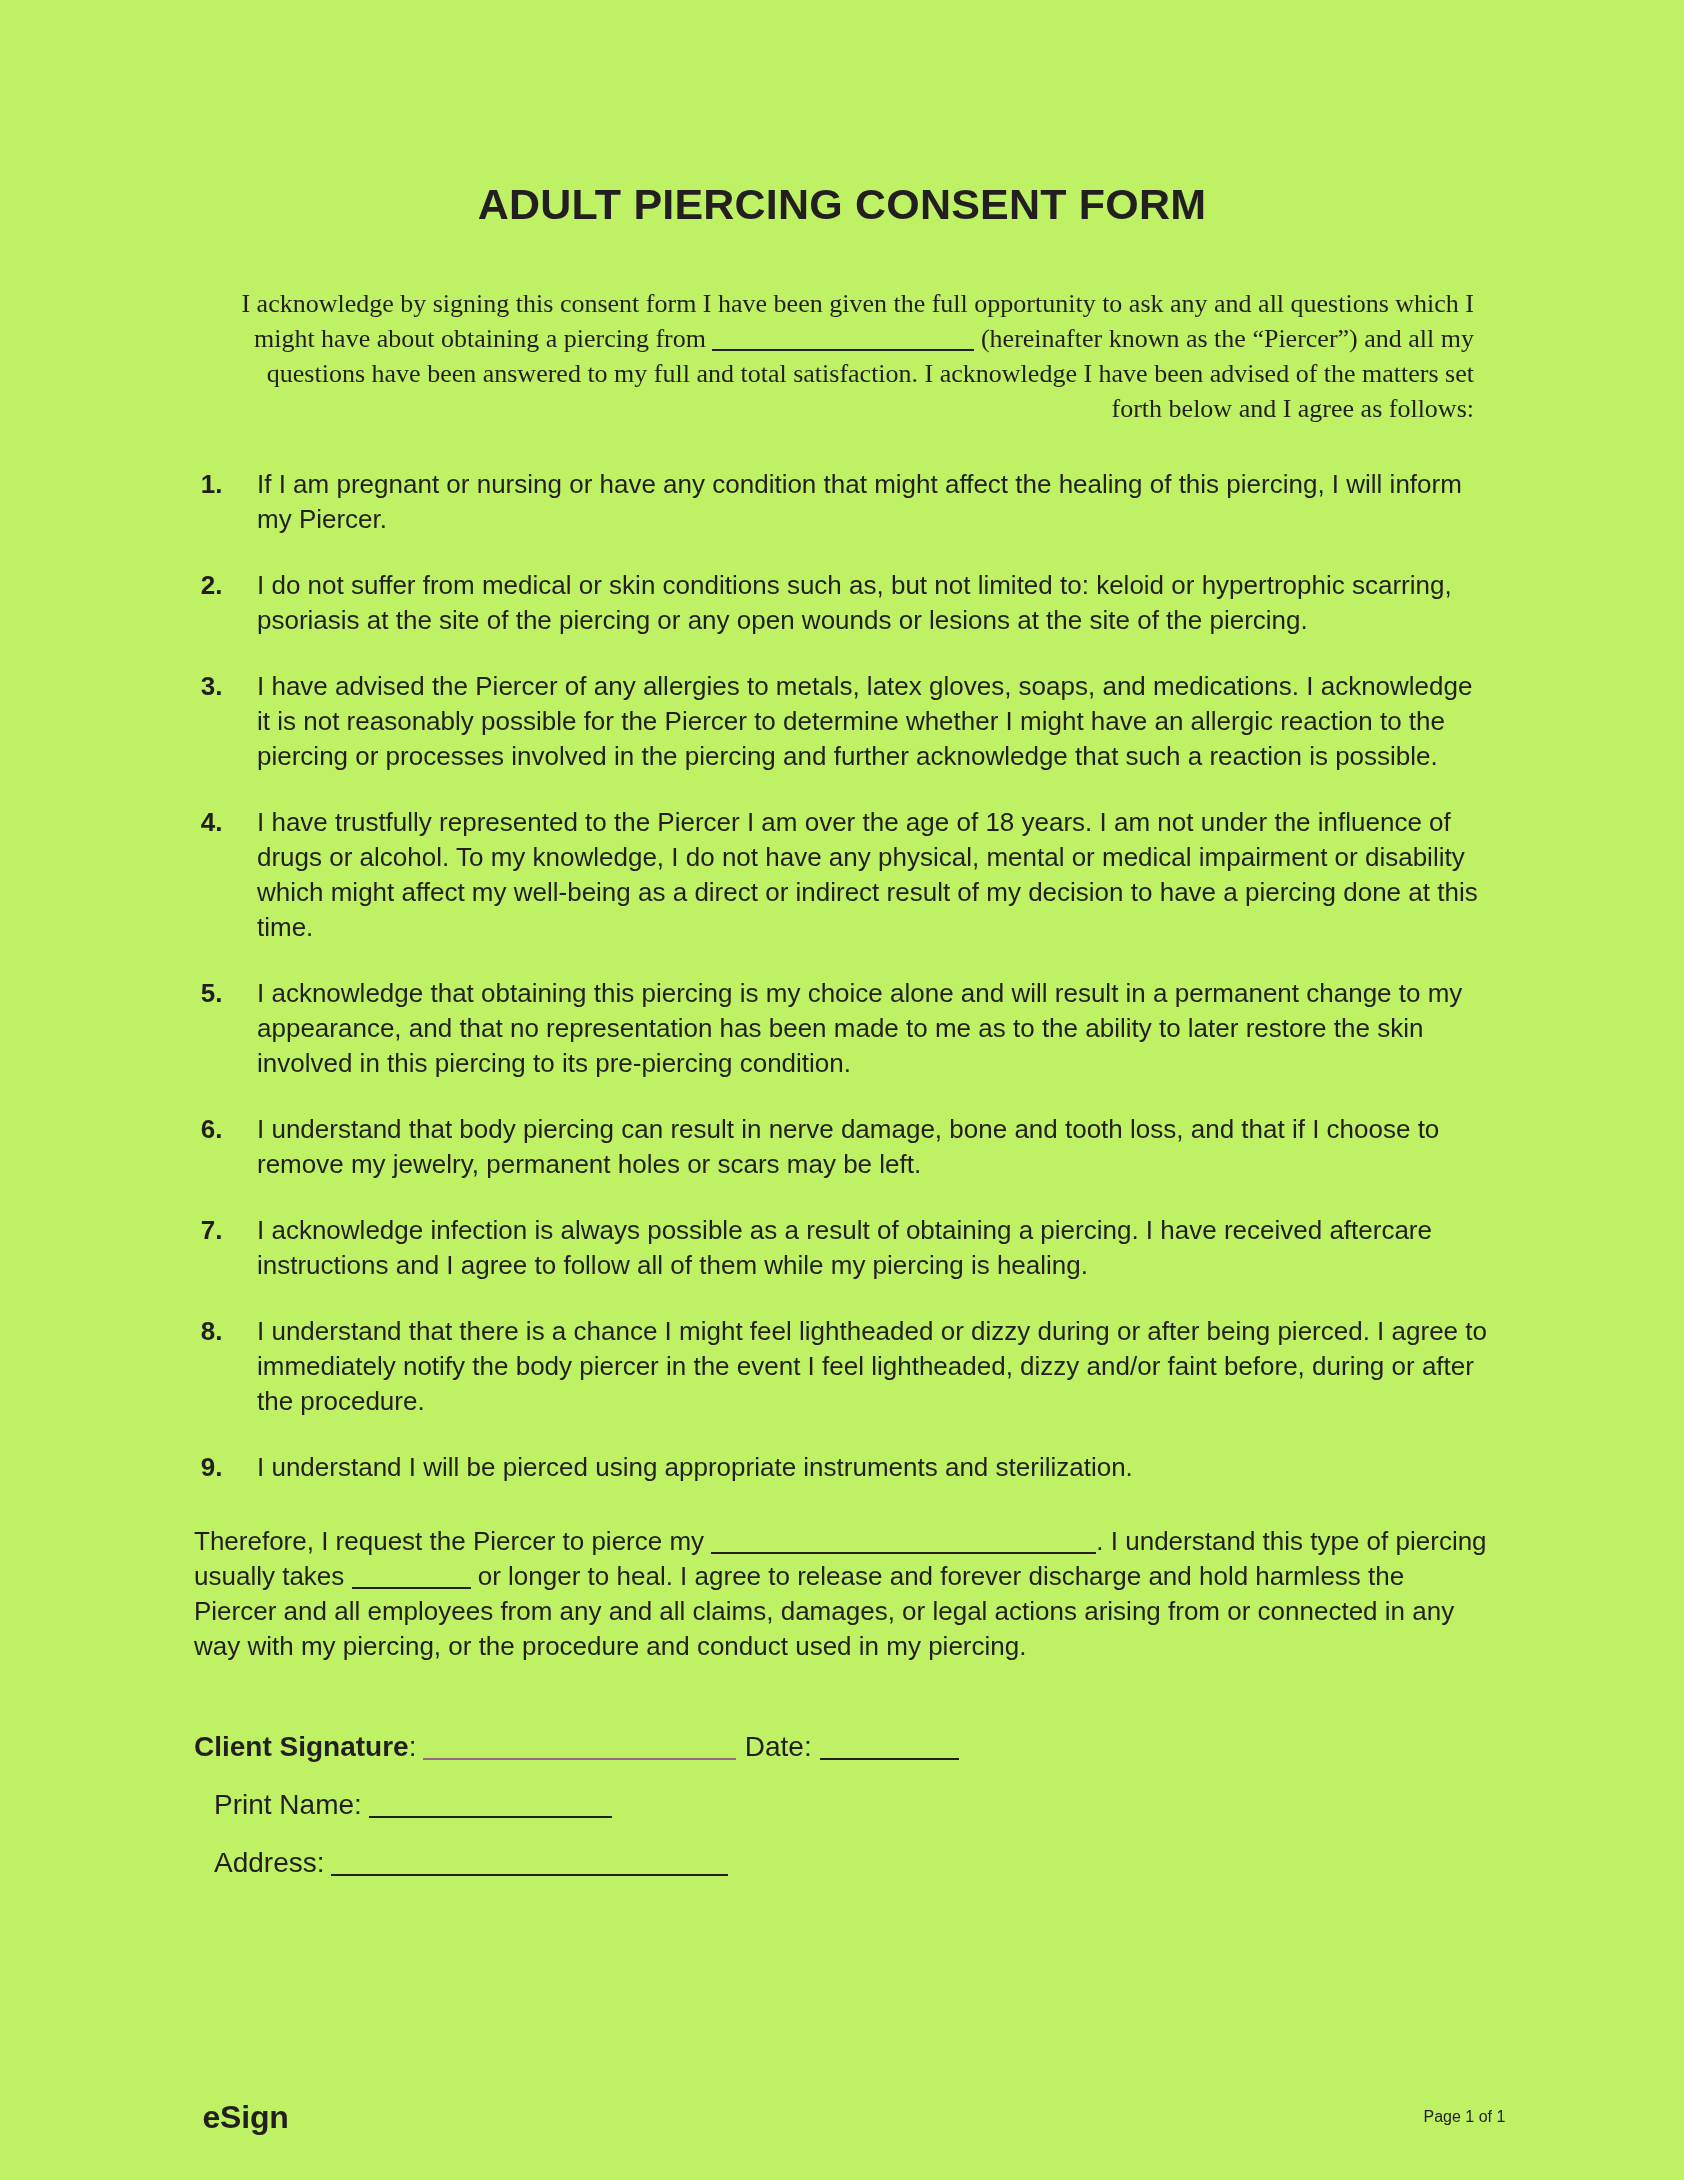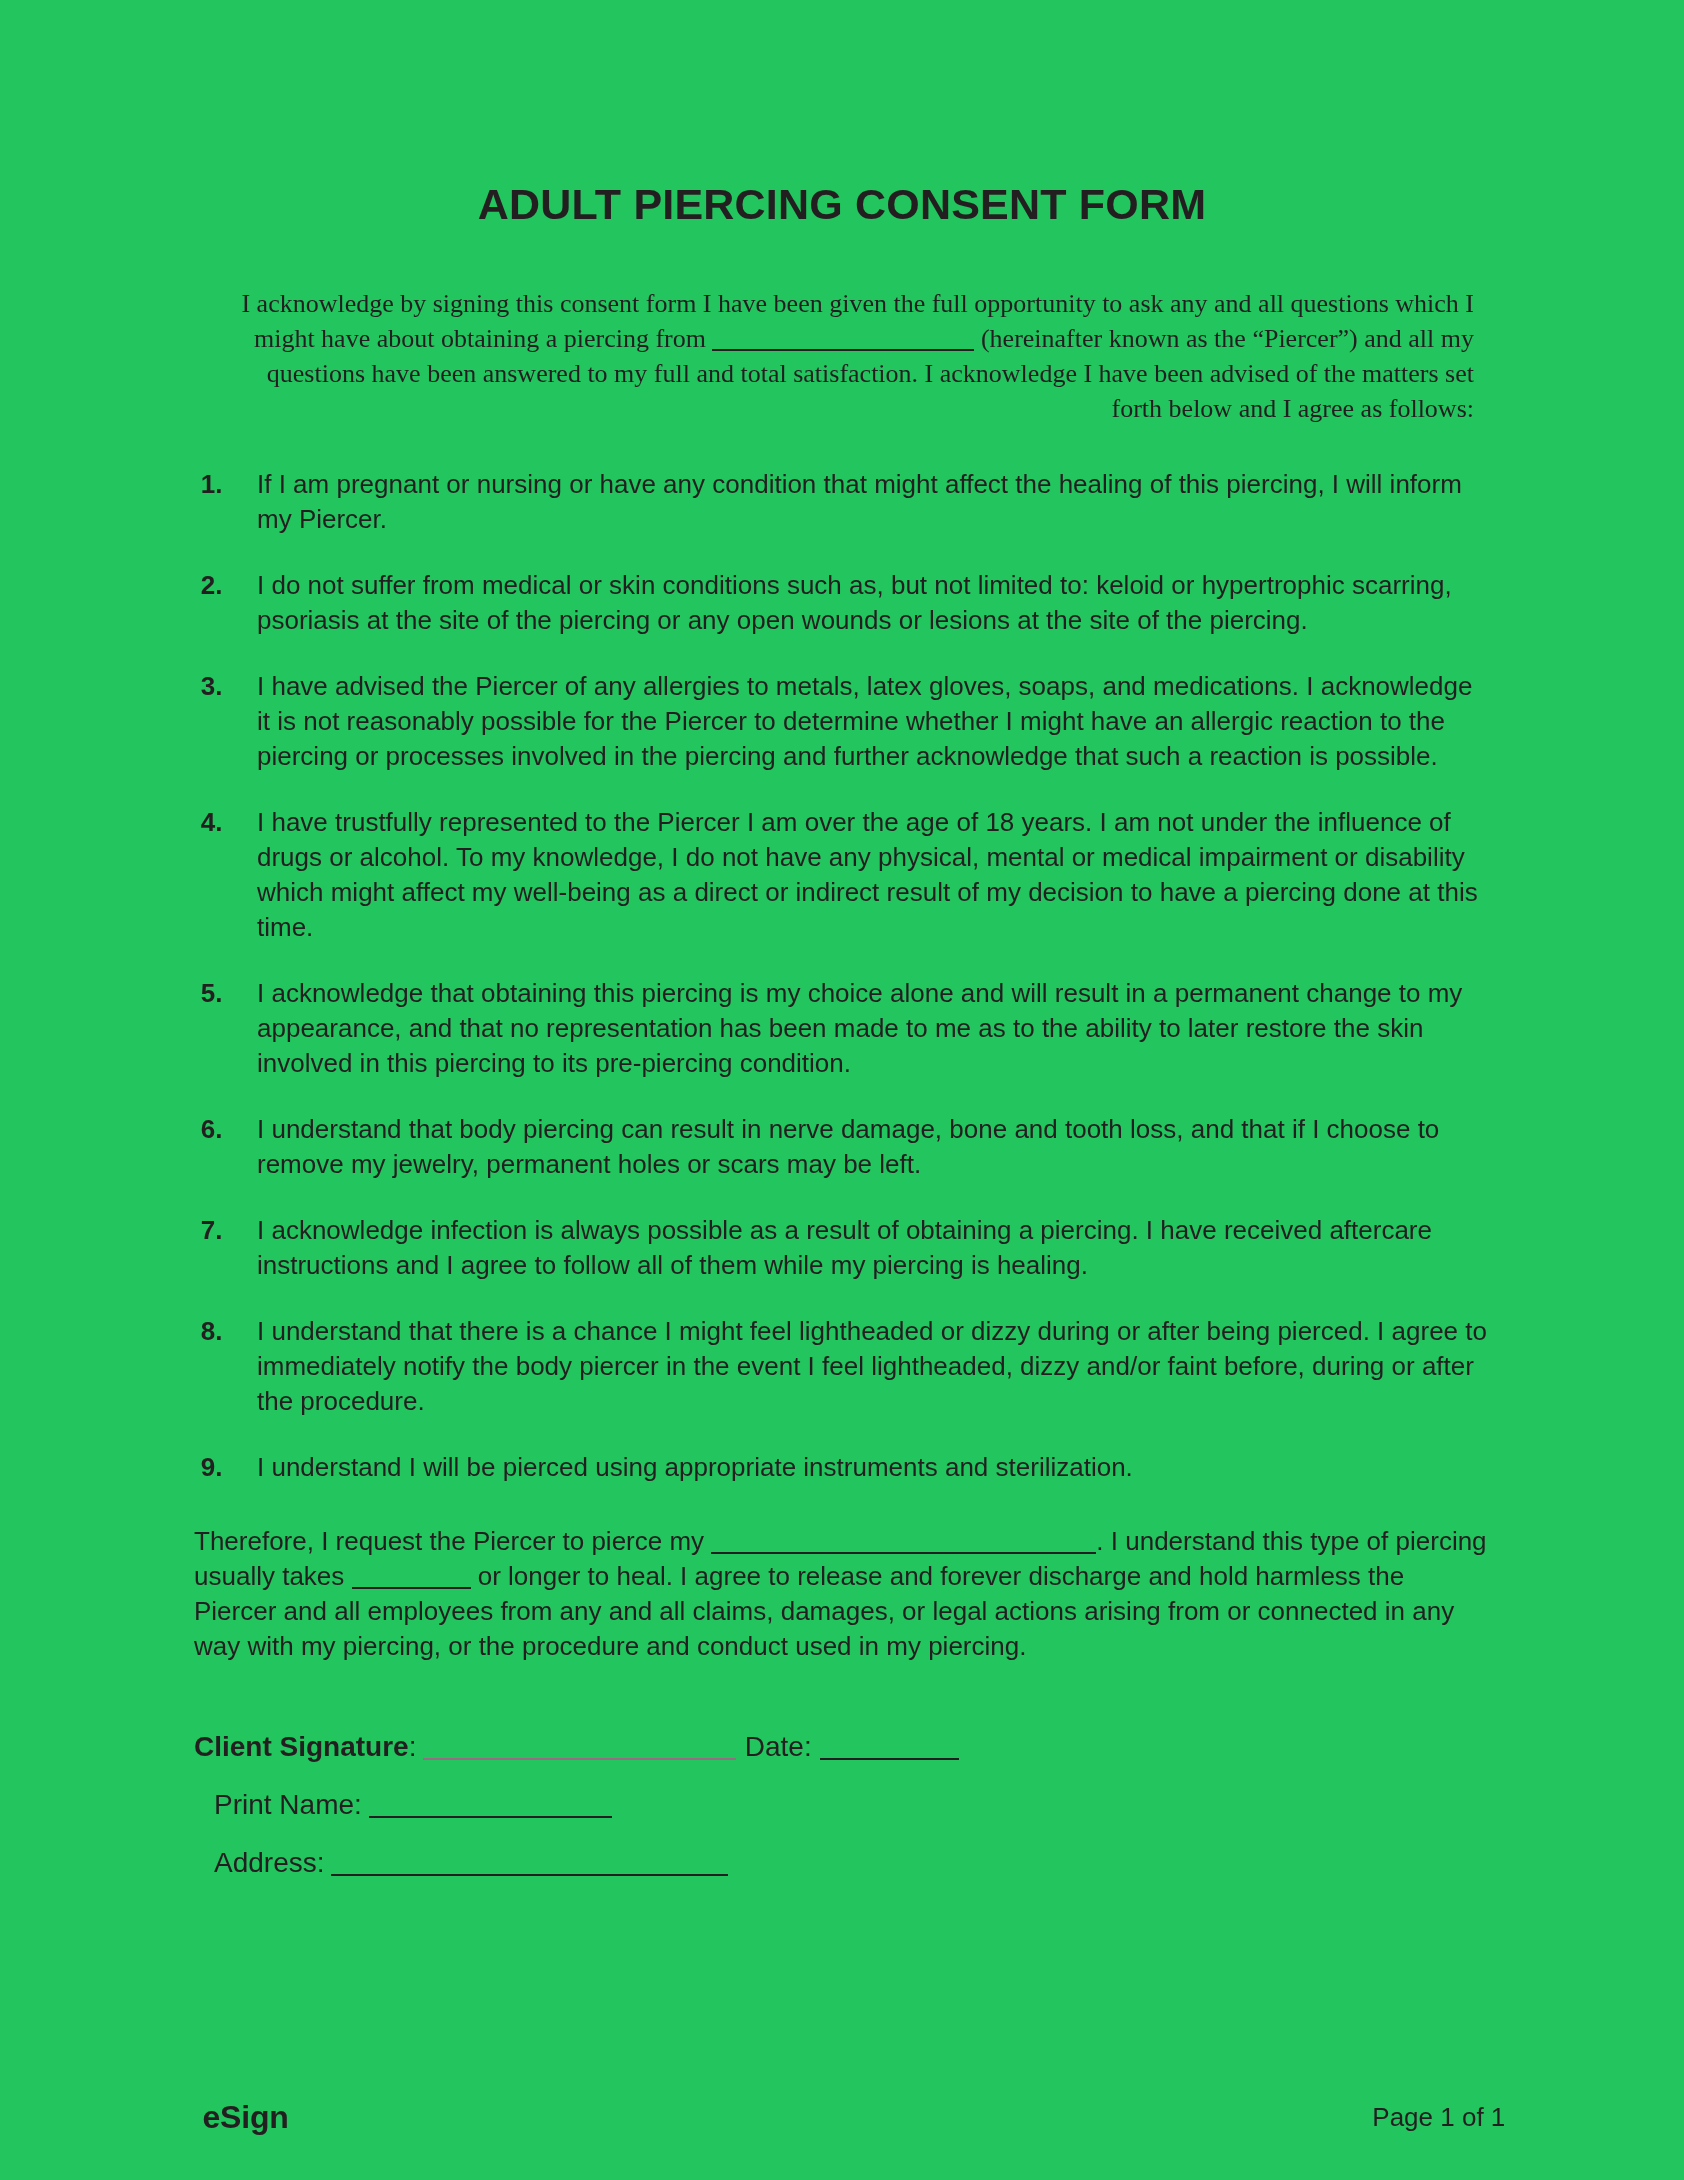--- a/index.html
+++ b/index.html
@@ -13,21 +13,21 @@
     height: 2181px;
     font-family: "Liberation Sans", sans-serif;
     color: #231f20;
     -webkit-font-smoothing: antialiased;
   }
 
   .page {
     position: relative;
     width: 1685px;
     height: 2181px;
-    background: #22c55e;
+    background: #bef264;
     box-sizing: border-box;
     padding: 0;
     overflow: hidden;
   }
 
   .content {
     position: absolute;
     left: 194px;
     top: 0;
     width: 1296px;
@@ -156,21 +156,21 @@
     justify-content: space-between;
   }
   .brand {
     font-size: 32px;
     font-weight: bold;
     color: #231f20;
     letter-spacing: -0.2px;
     padding-left: 8.5px;
   }
   .page-count {
-    font-size: 26px;
+    font-size: 16px;
     color: #231f20;
     padding-right: 1.7px;
     text-align: center;
   }
 </style>
 </head>
 <body>
 
 <div class="page">
 

